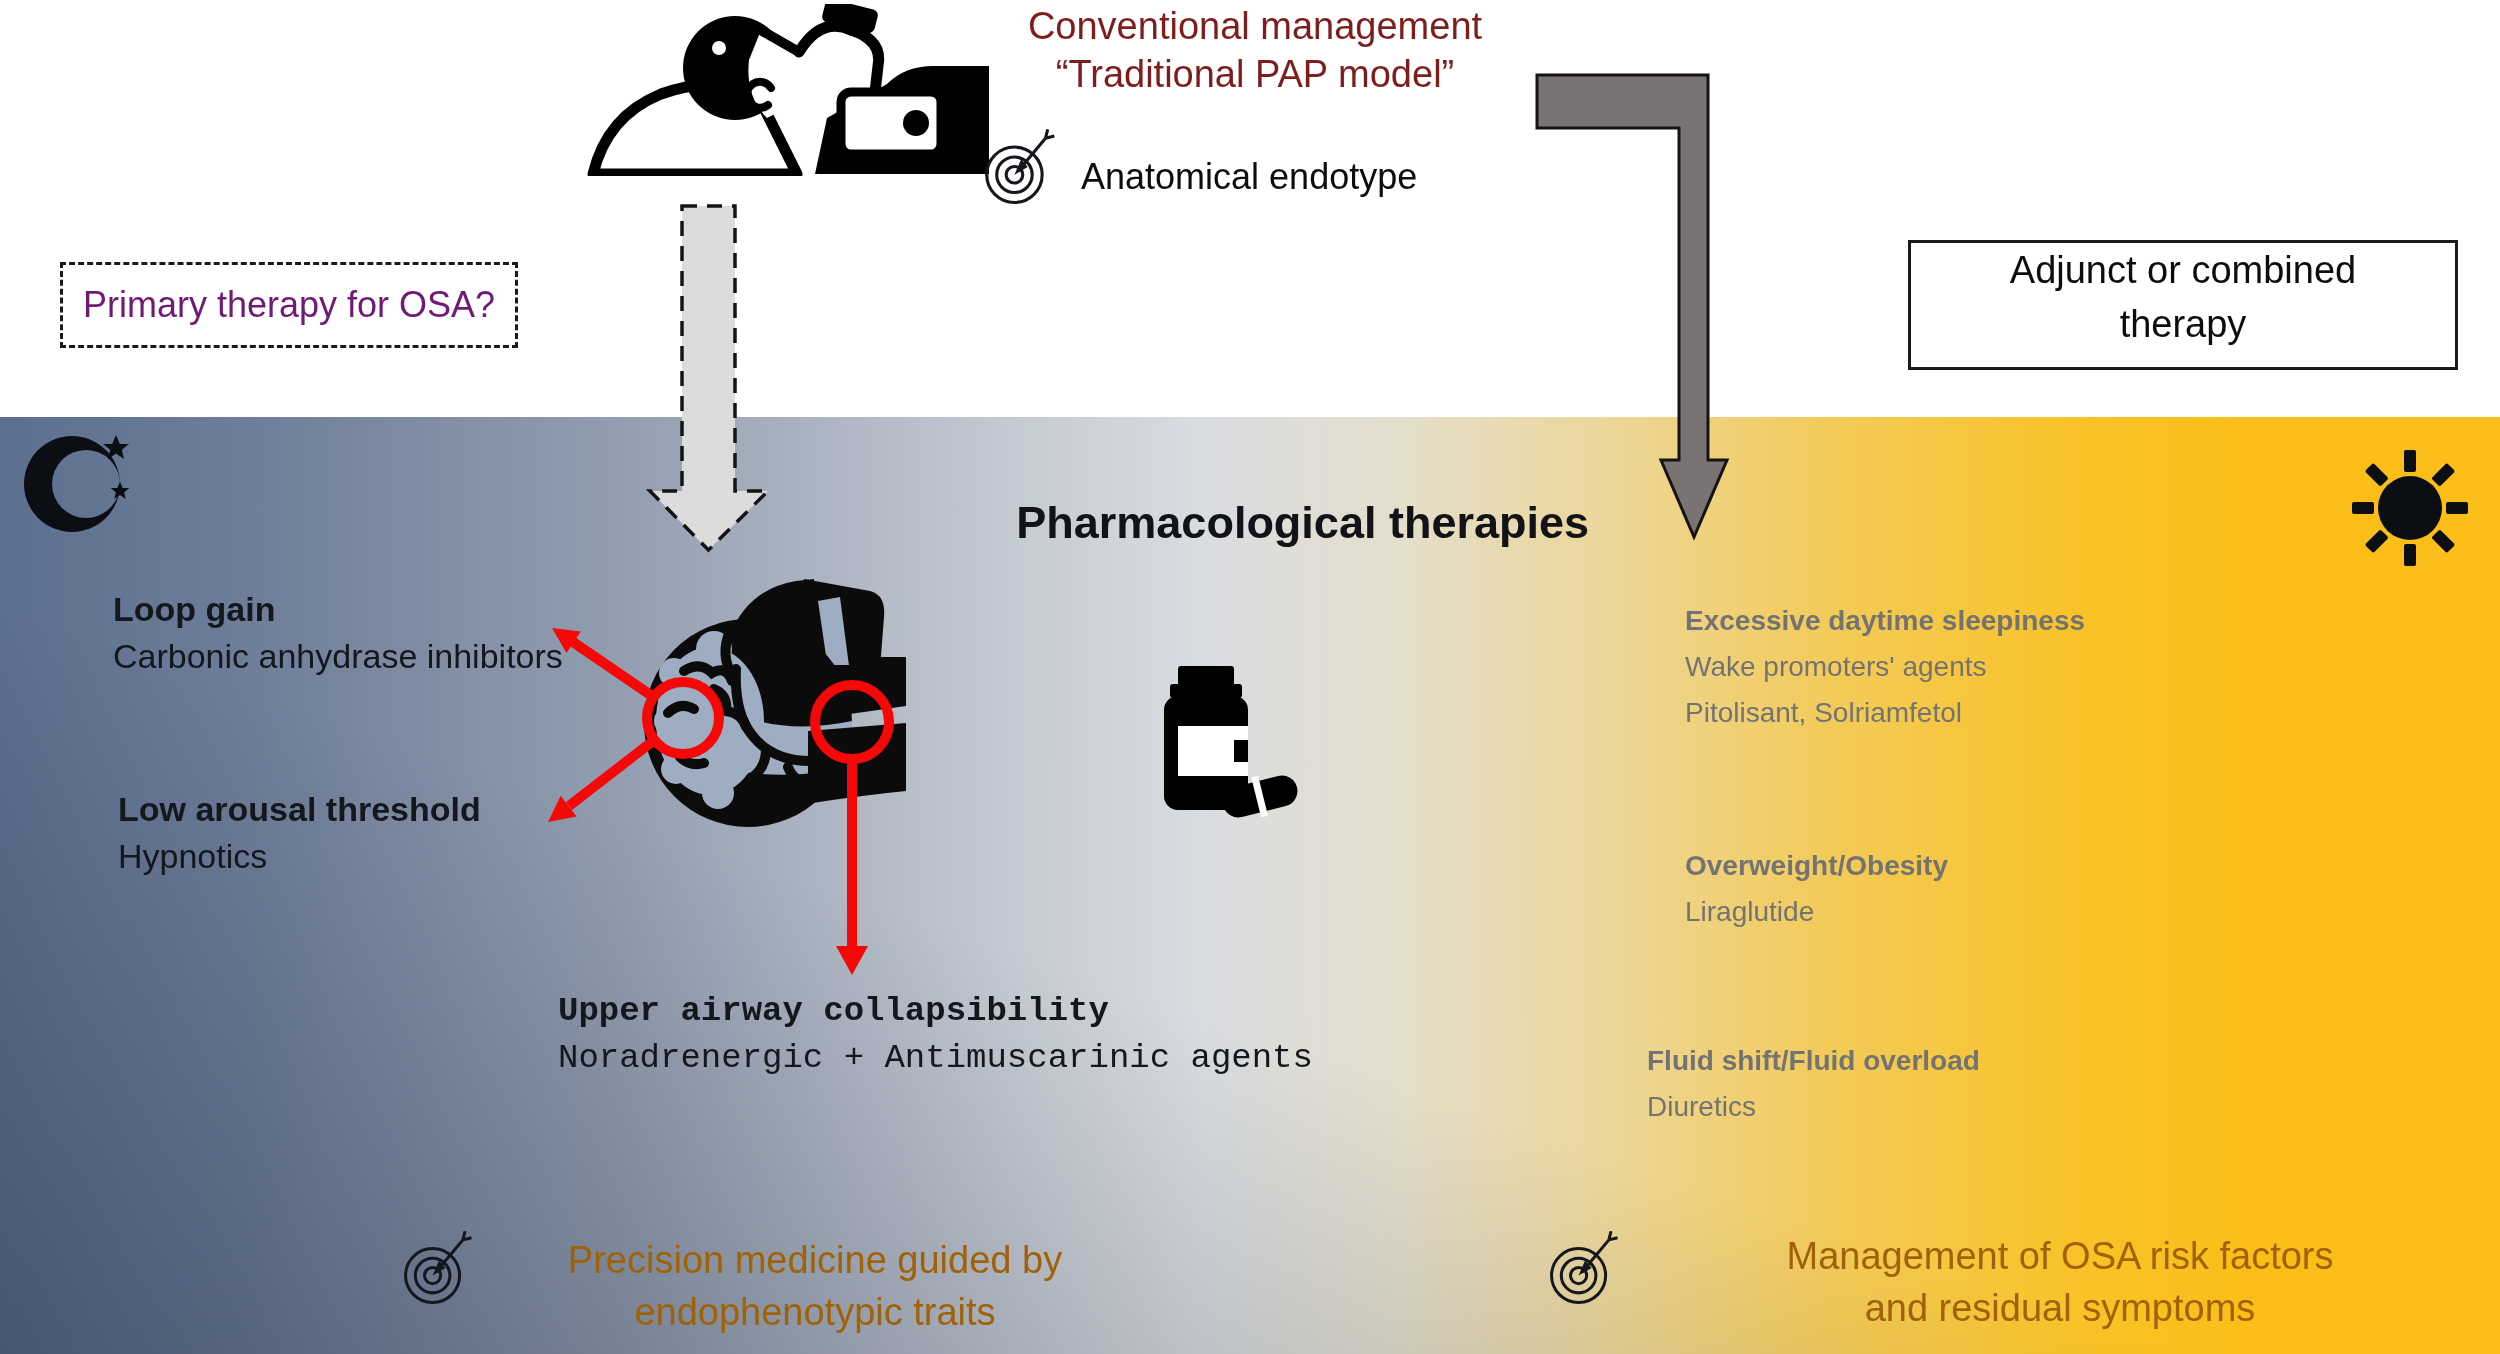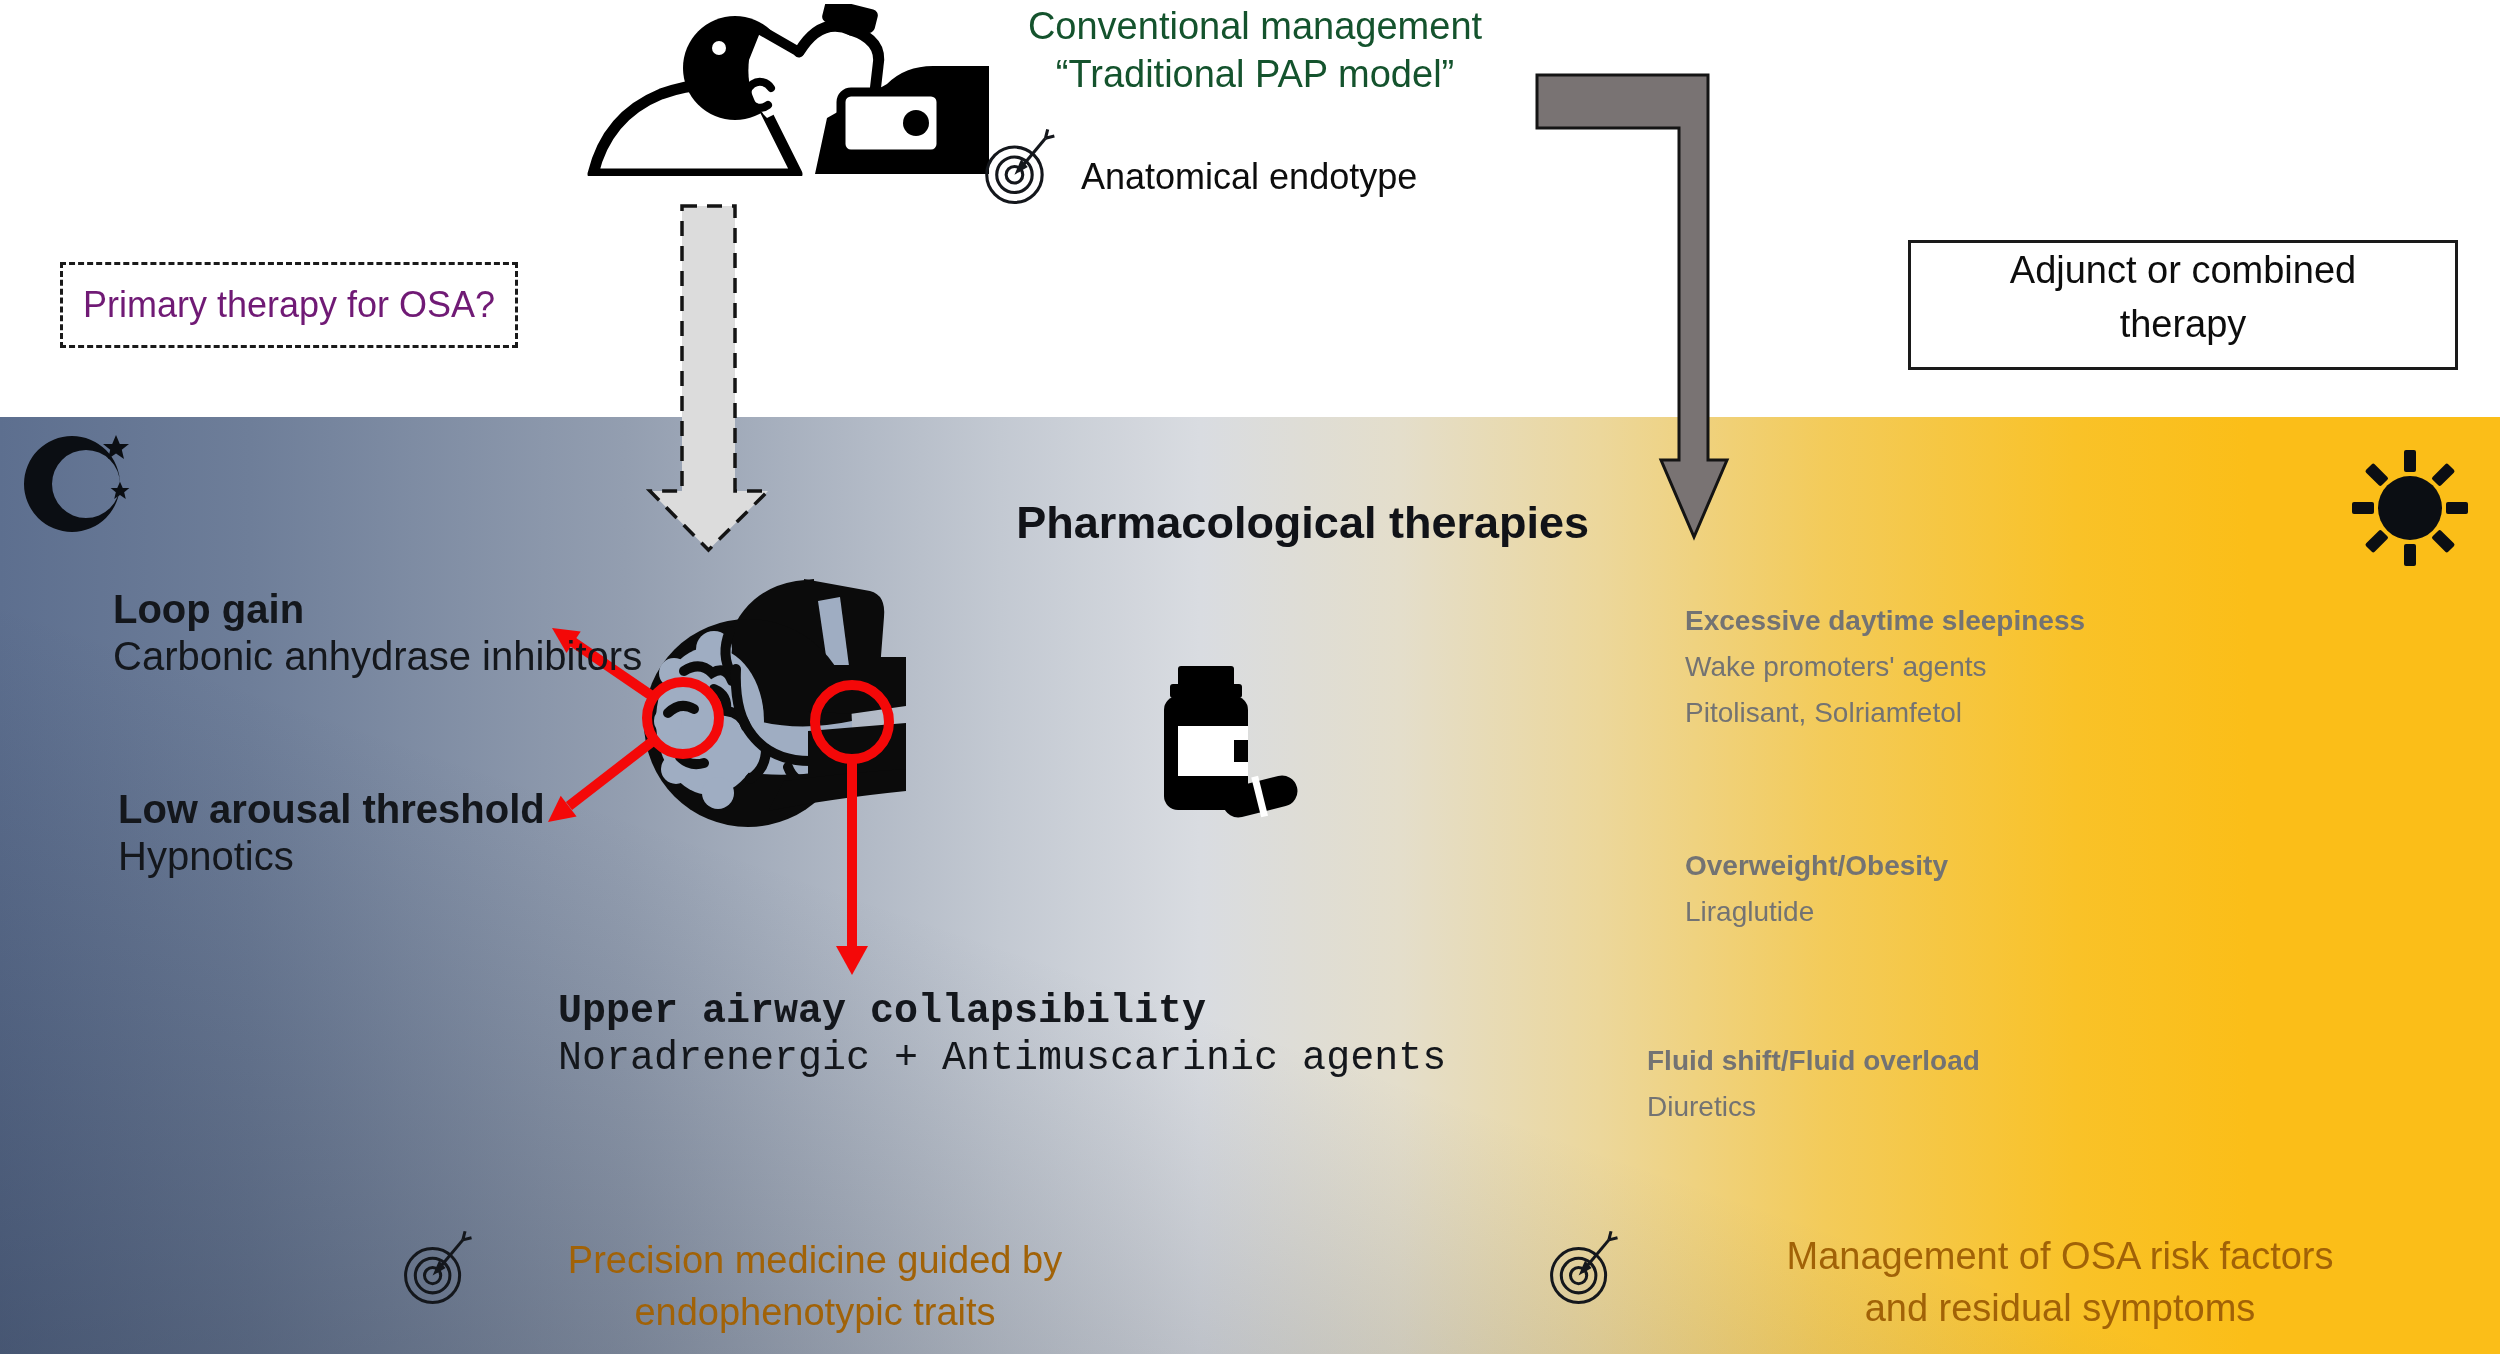--- a/index.html
+++ b/index.html
@@ -4,42 +4,42 @@
 <style>
   html,body{margin:0;padding:0;background:#ffffff;}
   .canvas{
     position:relative;width:2500px;height:1354px;overflow:hidden;
     background:#ffffff;color:#14171c;
     font-family:"Liberation Sans", sans-serif;
   }
   .abs{position:absolute;}
   
   .conv-title{left:930px;top:2px;width:650px;text-align:center;
-    font-size:38px;line-height:48px;color:#14532d;}
+    font-size:38px;line-height:48px;color:#7f1d1d;}
   .endotype-row{left:983px;top:124px;height:86px;display:flex;align-items:center;gap:24px;}
   .endotype-label{font-size:36px;color:#0d0d0d;margin-top:20px;}
   .primary-box{left:60px;top:262px;width:452px;height:80px;
     border:3px dashed #1a1a1a;background:#ffffff;
     display:flex;align-items:center;justify-content:center;
     font-size:36px;color:#701a75;}
   .adjunct-box{left:1908px;top:240px;width:544px;height:124px;
     border:3px solid #1a1a1a;background:#ffffff;
     display:flex;flex-direction:column;align-items:center;justify-content:flex-start;
     font-size:38px;line-height:54px;color:#0d0d0d;text-align:center;}
   
   .band{left:0;top:417px;width:2500px;height:937px;
     background-image:
       linear-gradient(199deg, rgba(18,28,48,0) 58%, rgba(18,28,48,0.30) 100%),
       linear-gradient(90deg,#5d6f8f 0%,#6e7e99 10%,#939eb0 25%,#c3c9d2 40%,
         #d9dce1 48%,#e4decb 56%,#ecd79b 64%,#f3cb5a 73%,#f9c228 83%,#fbbe18 90%,#fbbe18 100%);
   }
   .pharm-title{left:989px;top:497px;width:600px;text-align:right;
     font-size:45px;font-weight:bold;color:#111318;}
   .blk .h{font-weight:bold;}
-  .left-col{font-size:40px;line-height:47px;color:#14171c;}
+  .left-col{font-size:34px;line-height:47px;color:#14171c;}
   .right-col{font-size:28px;line-height:46px;color:#737373;}
   .footer-text{font-size:38px;line-height:52px;text-align:center;color:#a16207;}
   svg{display:block;}
 </style>
 </head>
 <body>
 
 <div class="canvas">
 
   <div class="abs band"></div>

